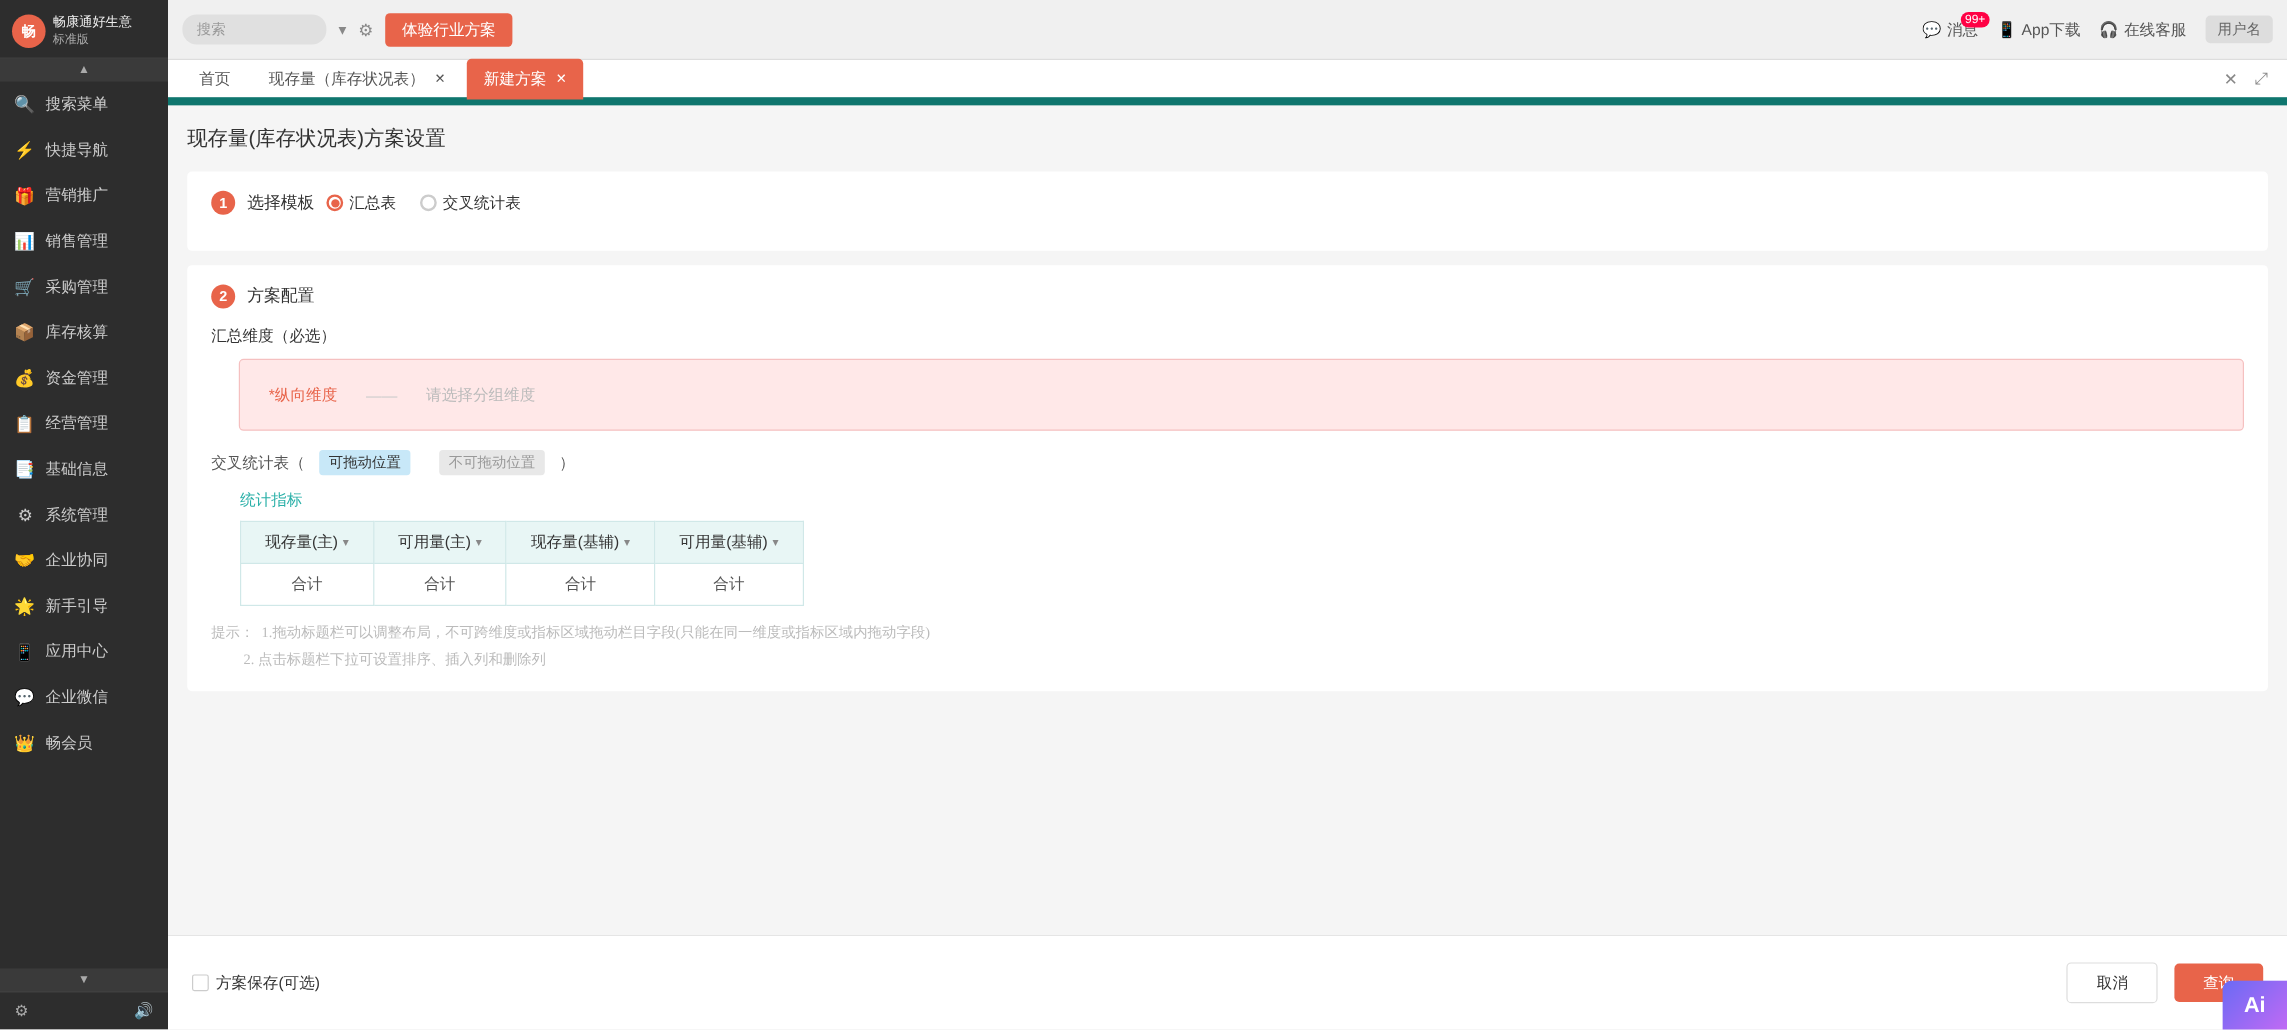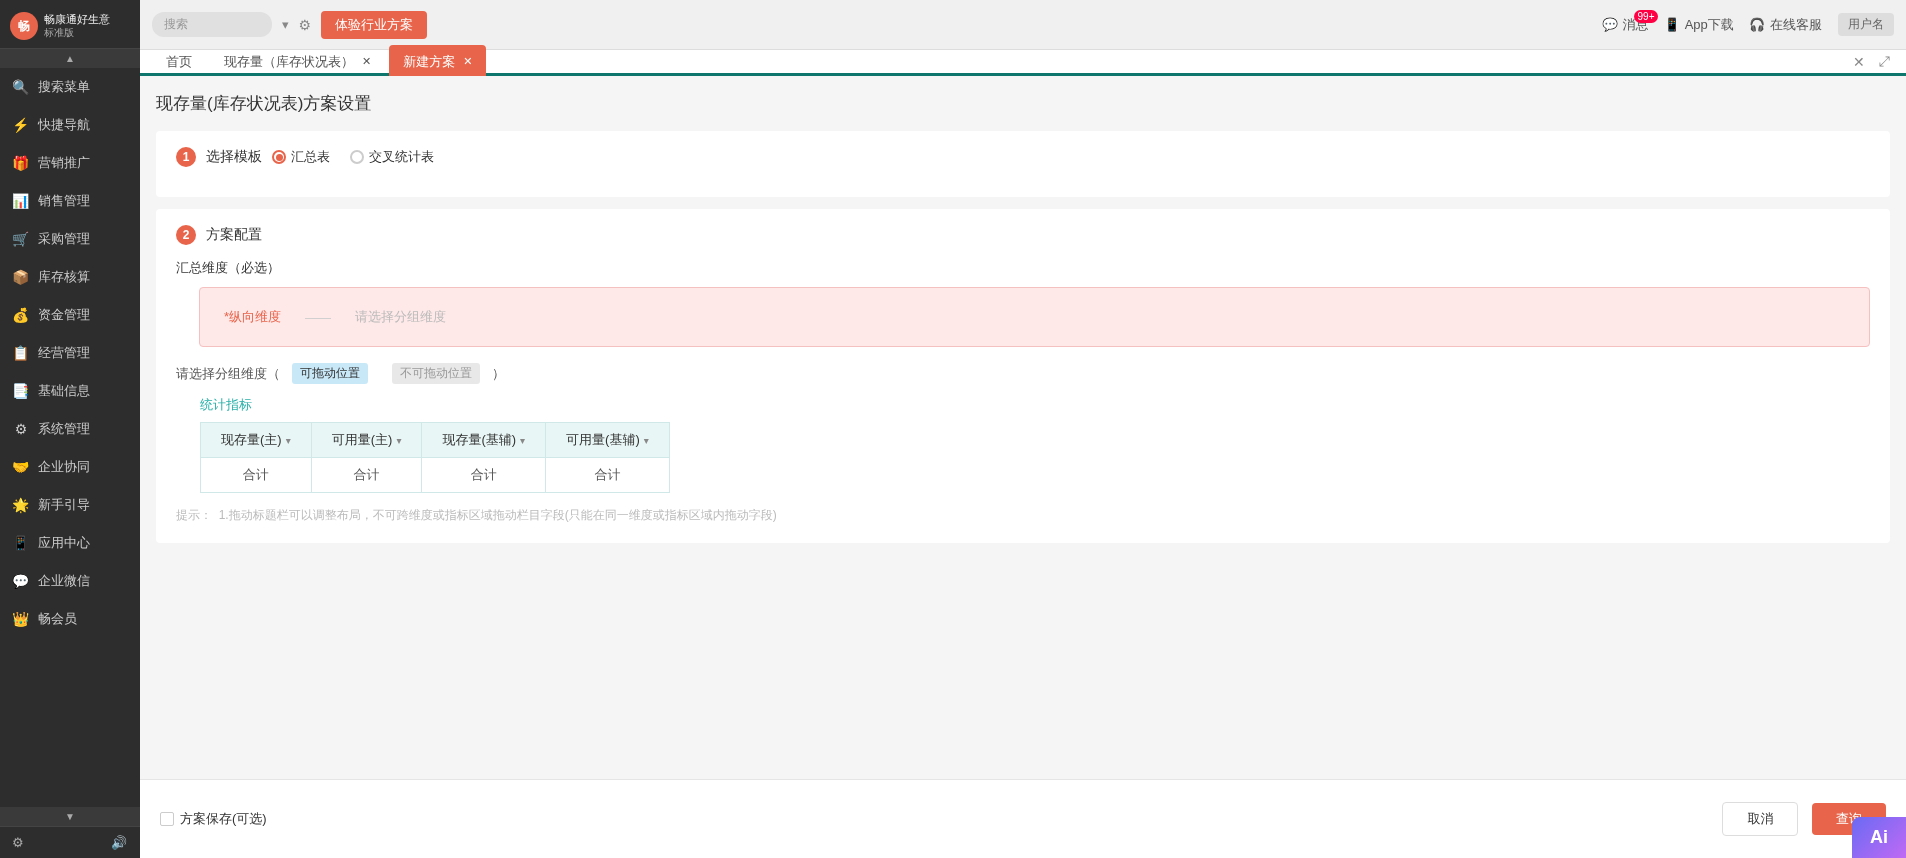--- a/index.html
+++ b/index.html
@@ -124,22 +124,22 @@
       font-size: 12px;
       color: #666;
     }
 
     
     .tabbar {
       background: #fff;
       display: flex;
       align-items: center;
       padding: 0 12px;
-      border-bottom: 3px solid #0f766e;
-      height: 26px;
+      border-bottom: 7px solid #0f766e;
+      height: 38px;
       gap: 4px;
     }
     .tab {
       display: flex; align-items: center; gap: 6px;
       padding: 8px 14px;
       font-size: 13px;
       color: #555;
       cursor: pointer;
       border-radius: 4px 4px 0 0;
       position: relative;
@@ -248,21 +248,21 @@
     }
     .stats-table th {
       background: #e8f6f5;
       color: #333;
       font-weight: normal;
     }
     .stats-table td { background: white; color: #555; }
     .col-header { display: flex; align-items: center; justify-content: space-between; gap: 4px; }
     .col-arrow { color: #888; font-size: 10px; }
 
-    .hints { font-size: 12px; color: #bbb; line-height: 1.8; }
+    .hints { font-size: 12px; color: #bbb; line-height: 1.8; font-family: Liberation Serif, serif; }
 
     
     .bottombar {
       background: white;
       border-top: 1px solid #e5e5e5;
       display: flex;
       align-items: center;
       justify-content: space-between;
       padding: 22px 20px;
       min-height: 56px;
@@ -469,21 +469,21 @@
         <span>汇总维度（必选）</span>
       </div>
 
       <div class="vertical-dim-box">
         <span class="vertical-dim-label">*纵向维度</span>
         <span class="vertical-dim-line">——</span>
         <span class="vertical-dim-placeholder">请选择分组维度</span>
       </div>
 
       <div class="indicator-setting">
-        <span>请选择分组维度（</span>
+        <span>交叉统计表（</span>
         <span class="drag-badge">可拖动位置</span>
         <span> </span>
         <span class="no-drag-badge">不可拖动位置</span>
         <span>）</span>
       </div>
 
       <div class="stats-section">
         <div class="stats-title">统计指标</div>
         <table class="stats-table">
           <thead>
@@ -520,20 +520,21 @@
               <td>合计</td>
               <td>合计</td>
               <td>合计</td>
             </tr>
           </tbody>
         </table>
       </div>
 
       <div class="hints">
         <p>提示：&nbsp;&nbsp;<span>1.拖动标题栏可以调整布局，不可跨维度或指标区域拖动栏目字段(只能在同一维度或指标区域内拖动字段)</span></p>
+        <p>&nbsp;&nbsp;&nbsp;&nbsp;&nbsp;&nbsp;&nbsp;&nbsp;&nbsp;<span>2. 点击标题栏下拉可设置排序、插入列和删除列</span></p>
       </div>
     </div>
   </div>
 
   <div class="bottombar">
     <div class="save-option">
       <div class="checkbox"></div>
       <span>方案保存(可选)</span>
     </div>
     <div>

